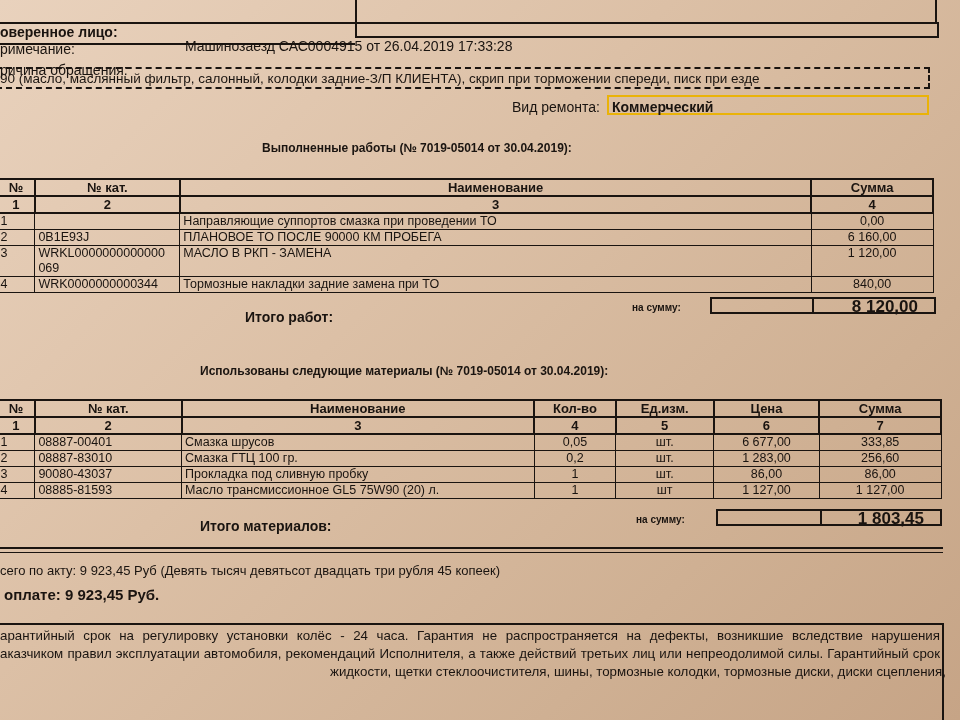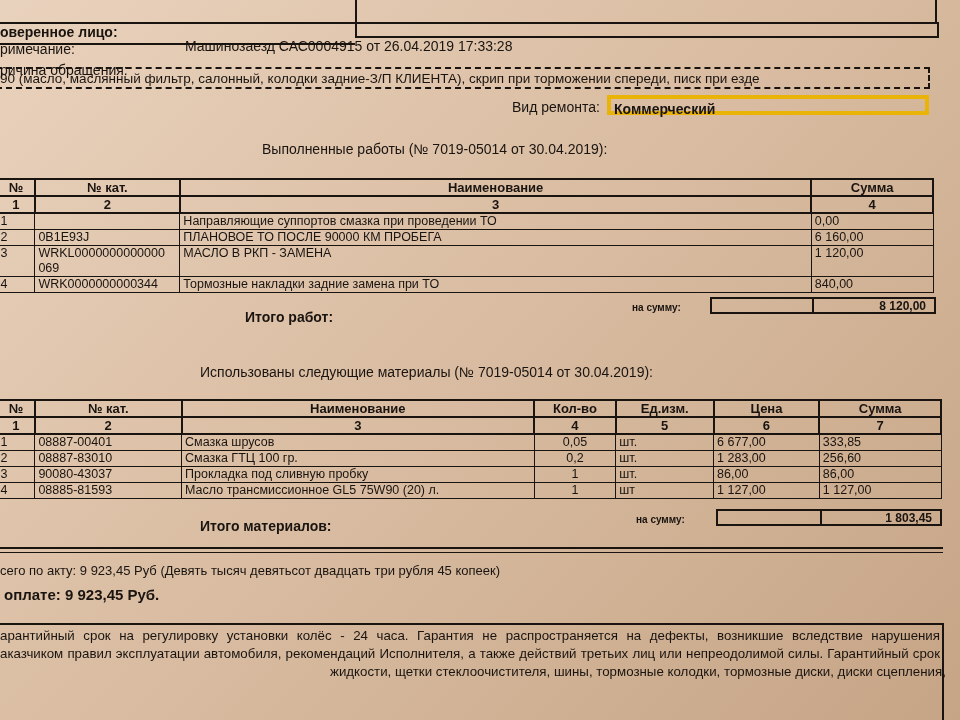--- a/index.html
+++ b/index.html
@@ -15,35 +15,35 @@
   .top-table .divider { position: absolute; left: 355px; top: 0; bottom: -1px; border-left: 2px solid #1a1410; }
   .top-row { position: absolute; left: -2px; top: 22px; width: 357px; height: 21px; border-bottom: 2px solid #1a1410; }
   .top-row-right { position: absolute; left: 355px; top: 22px; width: 580px; height: 14px; border-bottom: 2px solid #1a1410; border-left: 2px solid #1a1410; border-right: 2px solid #1a1410;}
   .proxy-label { left: 0; top: 24px; font-weight: bold; font-size: 14px; }
   .note-label { left: 0; top: 41px; font-size: 14px; }
   .note-value { left: 185px; top: 38px; font-size: 14px; }
   .reason-label { left: 0; top: 62px; font-size: 14px; }
   .reason-box { left: -4px; top: 67px; width: 932px; height: 18px; border-top: 2px dashed #1a1410; border-bottom: 2px dashed #1a1410; border-right: 2px dashed #1a1410; }
   .reason-text { left: 0; top: 71px; font-size: 13.5px; white-space: nowrap; }
   .repair-label { left: 512px; top: 99px; font-size: 14px; }
-  .repair-box { left: 607px; top: 95px; width: 322px; height: 20px; border: 4px solid #eab308; font-weight: bold; font-size: 14px; padding-left: 3px; line-height: 20px; box-sizing: border-box;}
-
-  .section-title { font-weight: normal; font-size: 14px; white-space: nowrap; }
+  .repair-box { left: 607px; top: 95px; width: 322px; height: 20px; border: 2px solid #eab308; font-weight: bold; font-size: 14px; padding-left: 3px; line-height: 20px; box-sizing: border-box;}
+
+  .section-title { font-weight: bold; font-size: 12px; white-space: nowrap; }
 
   table.doc { position: absolute; border-collapse: collapse; font-size: 12.5px; }
   table.doc td, table.doc th { border: 1px solid #1a1410; padding: 0 3px; height: 15px; line-height: 15px; vertical-align: top; white-space: nowrap; }
   table.doc th { font-weight: bold; font-size: 13px; border-width: 2px; text-align: center; }
-  table.doc .num { text-align: left; }
+  table.doc .num { text-align: center; }
   table.doc .center { text-align: center; }
   table.doc .idx-row th { font-weight: bold; }
 
   .total-label { font-weight: bold; font-size: 14px; }
   .sum-label { font-size: 10px; font-weight: bold; }
   .total-box { border: 2px solid #1a1410; height: 17px; box-sizing: border-box; }
-  .total-value { font-weight: bold; font-size: 12px; text-align: right; padding-right: 8px; line-height: 15px; }
+  .total-value { font-weight: bold; font-size: 17px; text-align: right; padding-right: 16px; line-height: 15px; }
 
   .double-rule { left: -2px; top: 547px; width: 945px; height: 3px; border-top: 2px solid #1a1410; border-bottom: 1px solid #1a1410; }
   .act-total { left: 0; top: 563px; font-size: 13px; white-space: nowrap; }
   .to-pay { left: 4px; top: 586px; font-size: 15px; font-weight: bold; }
 
   .warranty-box { left: -4px; top: 623px; width: 948px; height: 110px; border: 2px solid #1a1410; box-sizing: border-box; }
   .warranty-text { left: 0; top: 627px; width: 940px; font-size: 13.3px; line-height: 18px; }
   .warranty-text div { white-space: nowrap; text-align: justify; text-align-last: justify; }
 </style>
 </head>

